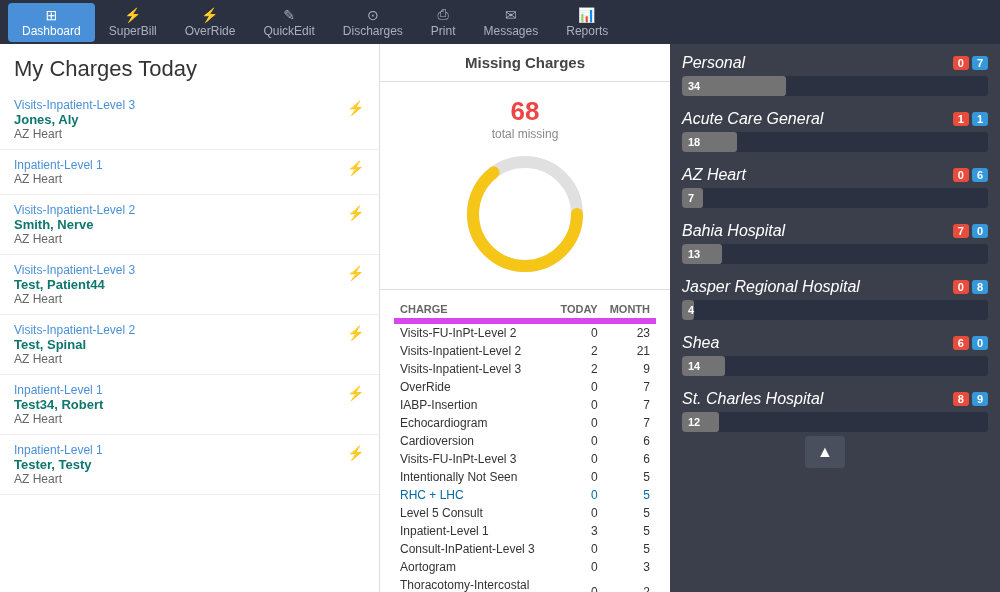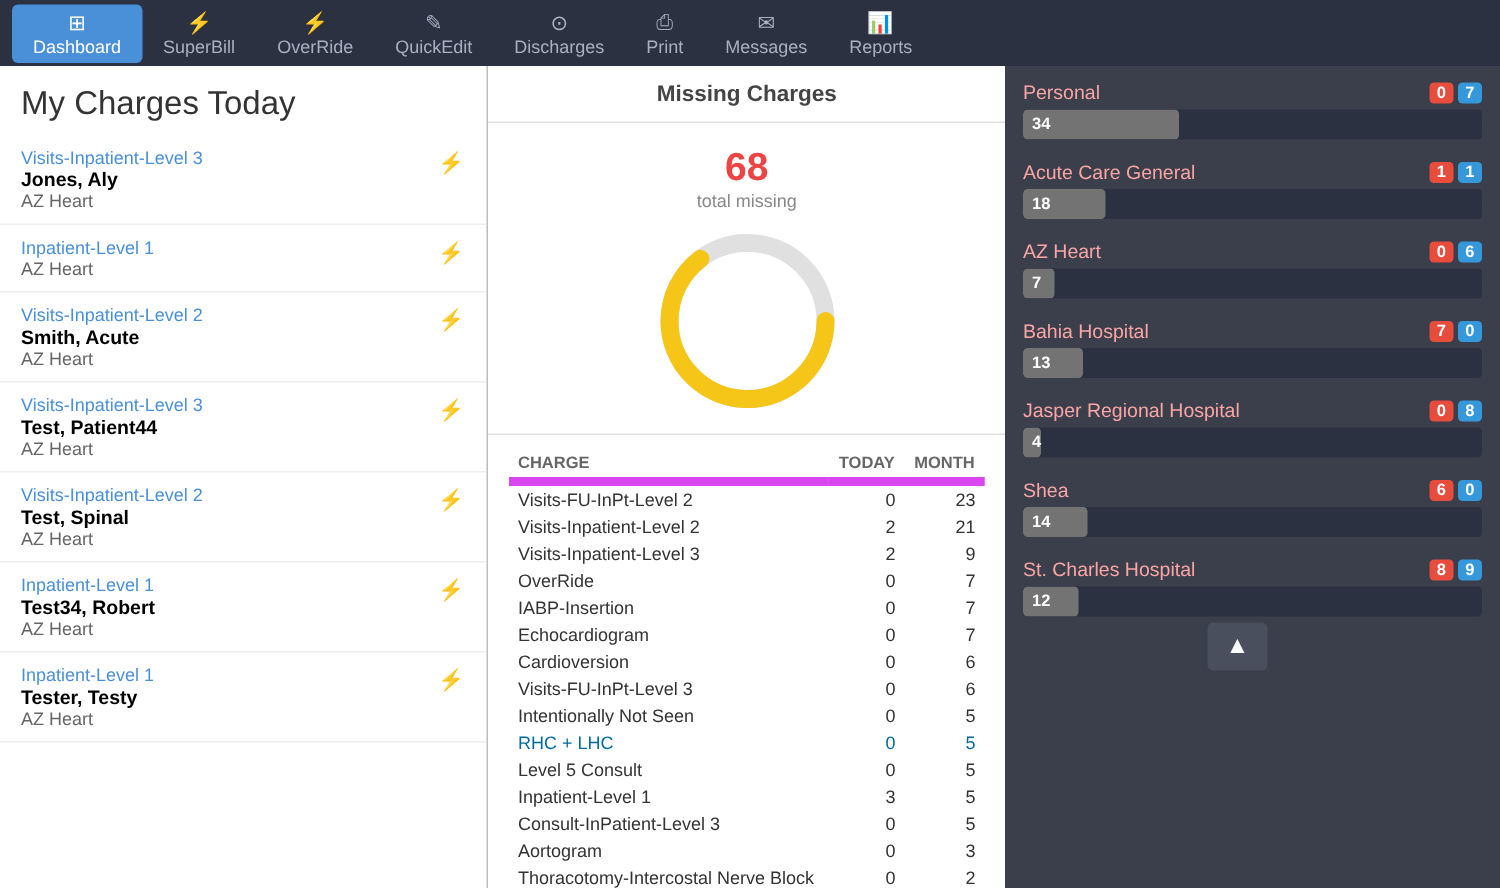--- a/index.html
+++ b/index.html
@@ -30,21 +30,21 @@
     .nav-item .nav-icon { font-size: 14px; margin-bottom: 1px; }
 
     
     .main-layout {
       display: flex;
       height: calc(592px - 44px);
     }
 
     
     .left-panel {
-      width: 325px;
+      width: 380px;
       background: #fff;
       color: #333;
       overflow-y: auto;
       border-right: 1px solid #ddd;
     }
     .left-panel-title {
       font-size: 22px;
       color: #333;
       padding: 12px 14px 8px;
       font-weight: 300;
@@ -52,21 +52,21 @@
     .charge-item {
       padding: 8px 14px;
       border-bottom: 1px solid #eee;
       cursor: pointer;
       display: flex;
       justify-content: space-between;
       align-items: flex-start;
     }
     .charge-item-info { flex: 1; }
     .charge-item-type { color: #4a90d9; font-size: 12px; }
-    .charge-item-name { font-weight: bold; font-size: 13px; color: #000000; }
+    .charge-item-name { font-weight: bold; font-size: 13px; color: #0f766e; }
     .charge-item-facility { font-size: 12px; color: #666; }
     .charge-item-icon { color: #ccc; font-size: 14px; padding-top: 2px; }
 
     
     .middle-panel {
       flex: 1;
       background: #f0f0f0;
       overflow-y: auto;
       padding: 0;
     }
@@ -122,21 +122,21 @@
       overflow-y: auto;
       padding: 10px 12px;
     }
     .facility-item { margin-bottom: 14px; }
     .facility-header {
       display: flex;
       justify-content: space-between;
       align-items: center;
       margin-bottom: 4px;
     }
-    .facility-name { font-size: 13px; color: #fca5a5; }
+    .facility-name { font-size: 16px; color: #ffffff; font-style: italic; }
     .facility-badges { display: flex; gap: 3px; }
     .badge {
       font-size: 11px;
       padding: 1px 5px;
       border-radius: 3px;
       font-weight: bold;
       color: #fff;
     }
     .badge-red { background: #e74c3c; }
     .badge-blue { background: #3498db; }
@@ -232,21 +232,21 @@
       <div class="charge-item-info">
         <div class="charge-item-type">Inpatient-Level 1</div>
         <div class="charge-item-facility">AZ Heart</div>
       </div>
       <div class="charge-item-icon">⚡</div>
     </div>
 
     <div class="charge-item">
       <div class="charge-item-info">
         <div class="charge-item-type">Visits-Inpatient-Level 2</div>
-        <div class="charge-item-name">Smith, Acute</div>
+        <div class="charge-item-name">Smith, Nerve</div>
         <div class="charge-item-facility">AZ Heart</div>
       </div>
       <div class="charge-item-icon">⚡</div>
     </div>
 
     <div class="charge-item">
       <div class="charge-item-info">
         <div class="charge-item-type">Visits-Inpatient-Level 3</div>
         <div class="charge-item-name">Test, Patient44</div>
         <div class="charge-item-facility">AZ Heart</div>

